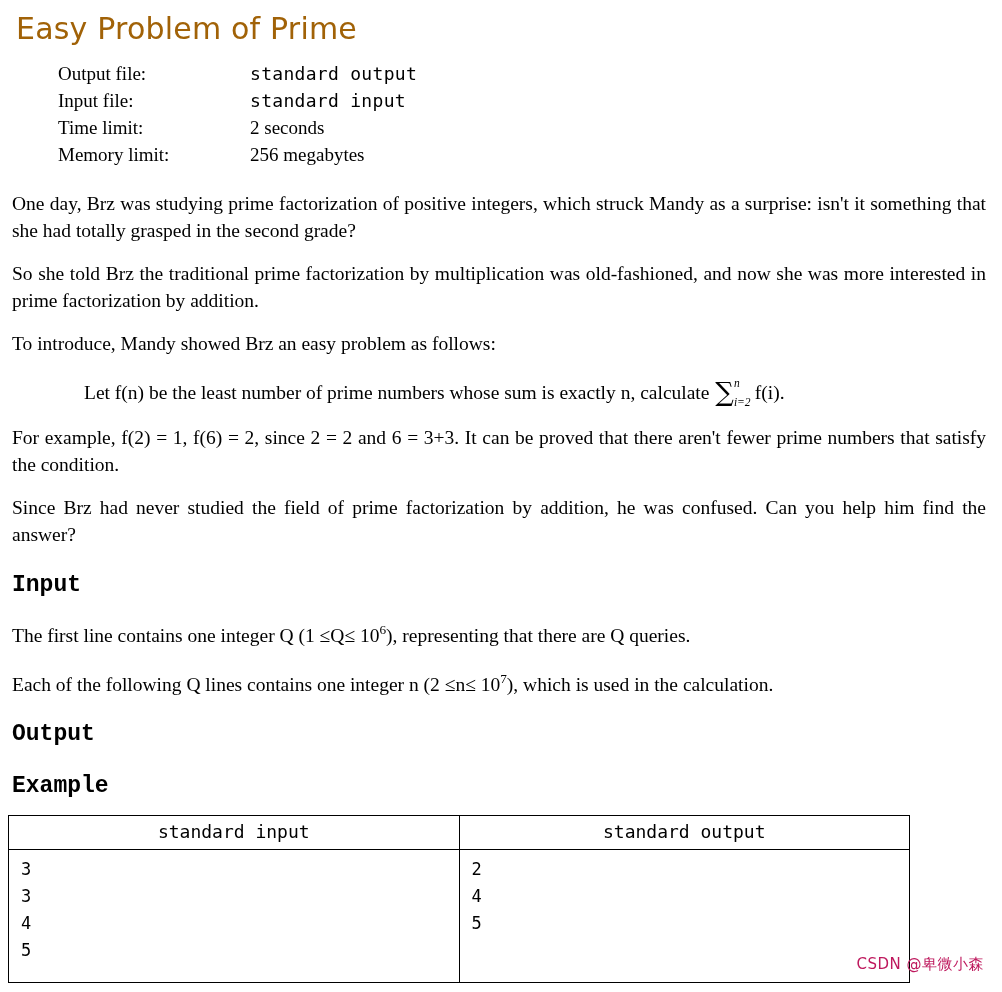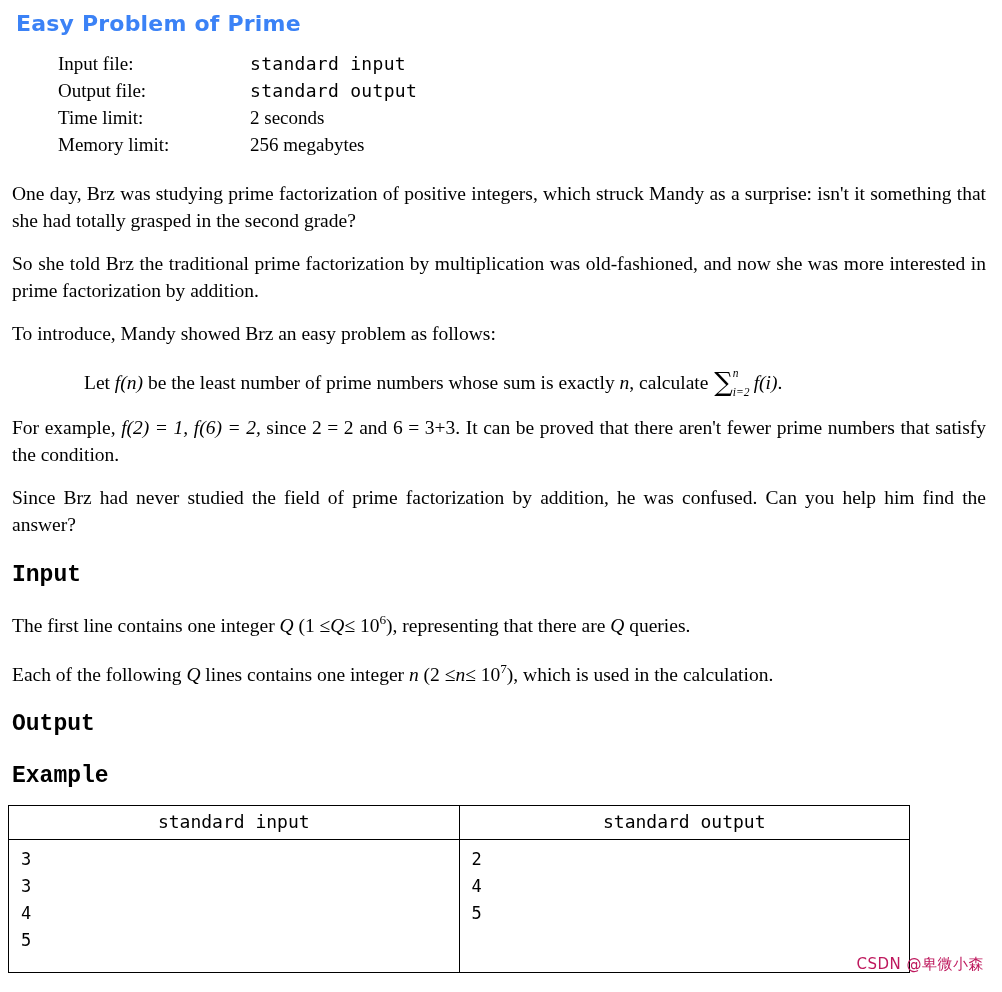--- a/index.html
+++ b/index.html
@@ -20,27 +20,27 @@
     position: relative;
     width: 1002px;
     height: 992px;
     box-sizing: border-box;
     padding: 0 6px;
   }
 
   
   .problem-title {
     font-family: "DejaVu Sans", "Liberation Sans", sans-serif;
-    font-size: 22px;
-    font-weight: 700;
+    font-size: 30px;
+    font-weight: 400;
     letter-spacing: 0.2px;
     margin: 0;
     padding: 10px 0 0 10px;
     line-height: 1.25;
-    color: #3b82f6;
+    color: #a16207;
   }
 
   
   .meta {
     margin: 12px 0 0 52px;
     border-collapse: collapse;
   }
   .meta tr { height: 27px; }
   .meta td {
     padding: 0;
@@ -77,21 +77,20 @@
     font-size: 19.5px;
     line-height: 27px;
     margin: 22px 0 0 0;
     padding-left: 78px;
     text-align: left;
   }
 
   
   .mi {
     font-family: "Liberation Serif", "DejaVu Serif", serif;
-    font-style: italic;
   }
   .mn, .mo {
     font-family: "Liberation Serif", "DejaVu Serif", serif;
     font-style: normal;
   }
   sup.exp {
     font-size: 0.68em;
     vertical-align: super;
     font-style: normal;
   }
@@ -178,26 +177,26 @@
 </head>
 <body>
 
 <div class="page">
 
   <h1 class="problem-title">Easy Problem of Prime</h1>
 
   <table class="meta">
     <tbody>
       <tr>
+        <td class="label">Output file:</td>
+        <td class="value mono">standard output</td>
+      </tr>
+      <tr>
         <td class="label">Input file:</td>
         <td class="value mono">standard input</td>
-      </tr>
-      <tr>
-        <td class="label">Output file:</td>
-        <td class="value mono">standard output</td>
       </tr>
       <tr>
         <td class="label">Time limit:</td>
         <td class="value">2 seconds</td>
       </tr>
       <tr>
         <td class="label">Memory limit:</td>
         <td class="value">256 megabytes</td>
       </tr>
     </tbody>

